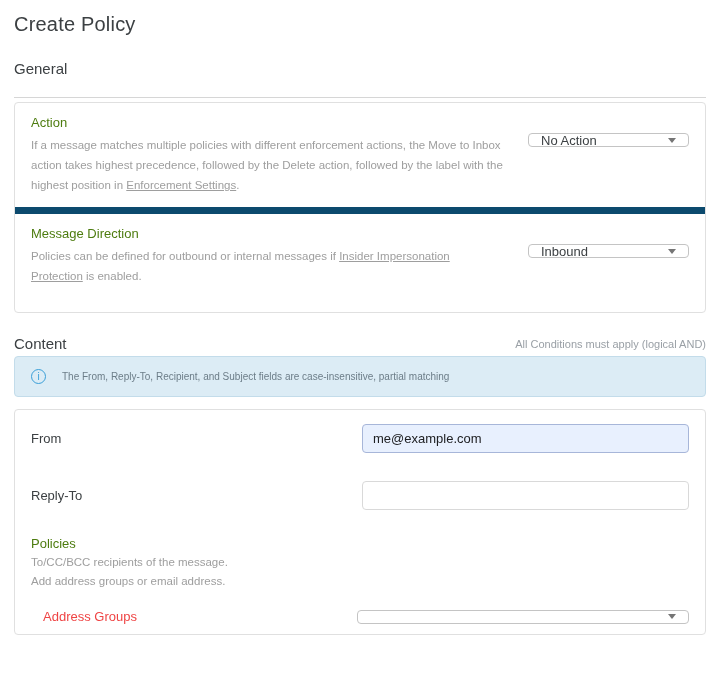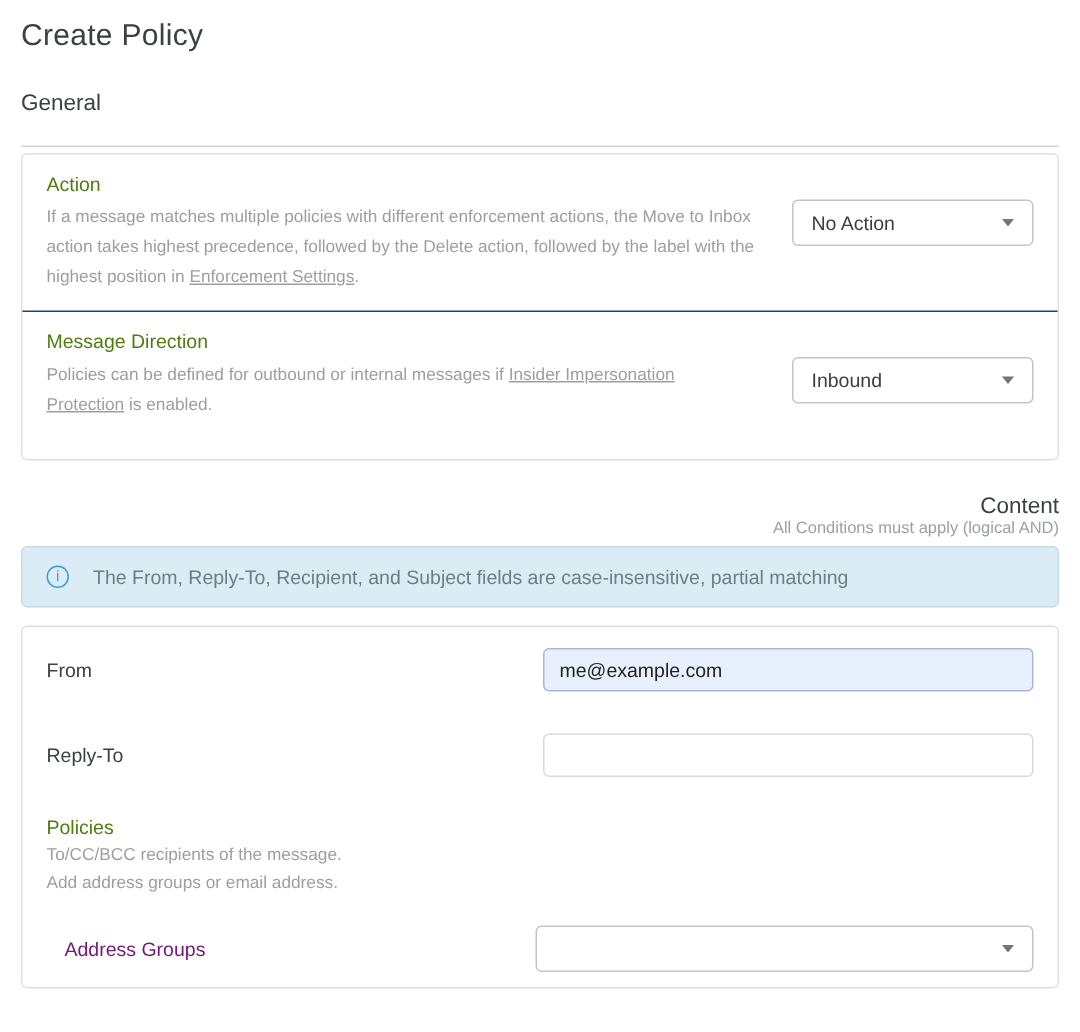--- a/index.html
+++ b/index.html
@@ -4,57 +4,57 @@
 <style>
   * { margin:0; padding:0; box-sizing:border-box; }
   html,body { width:720px; height:688px; overflow:hidden; background:#ffffff;
     font-family:"Liberation Sans","DejaVu Sans",sans-serif; }
   .page { padding:0 14px; }
 
   .page-title { padding-top:10px; font-size:20px; line-height:28px; color:#3c4043; font-weight:400; letter-spacing:.2px; }
 
   .section-header { margin-top:22px; font-size:15px; color:#3c4043; padding-bottom:20px; }
   .section-header.ruled { border-bottom:1px solid #d6d6d6; }
-  .section-header-row { margin-top:22px; display:flex; align-items:flex-end; justify-content:space-between;flex-direction:column; }
+  .section-header-row { margin-top:22px; display:flex; align-items:flex-end; justify-content:space-between; }
   .section-header-row .section-label { font-size:15px; color:#3c4043; }
   .conditions-note { font-size:11px; color:#9aa0a6; padding-bottom:2px; }
 
   .card { margin-top:4px; border:1px solid #e0e0e0; border-radius:4px; background:#fff; }
   .card-2 { margin-top:12px; }
   .row { padding:12px 16px; }
-  .row + .row { border-top:1px solid #0c4a6e; }
+  .row + .row { border-top:7px solid #0c4a6e; }
   .row-flex { display:flex; align-items:center; justify-content:space-between; padding:14px 16px; }
   .row-flex .field-label { font-size:13px; color:#3c4043; }
 
-  .field-label { font-size:13px; color:#701a75; }
+  .field-label { font-size:13px; color:#ef4444; }
   .row-heading { font-size:13px; color:#4d7c0f; margin-bottom:5px; }
   .desc { font-size:11.5px; line-height:20px; color:#9e9e9e; max-width:472px; }
   .desc a { color:#9e9e9e; text-decoration:underline; cursor:pointer; }
   .desc2 { font-size:11.5px; line-height:19px; color:#9e9e9e; }
 
   .text-input { height:29px; width:327px; border:1px solid #d9d9d9; border-radius:4px;
     background:#ffffff; font-size:13px; color:#202124; padding:0 10px;
     font-family:"Liberation Sans","DejaVu Sans",sans-serif; outline:none; }
   .text-input.filled { background:#e8f0fe; border-color:#a7b6d9; }
 
-  .select-box { height:31px; width:161px; border:1px solid #c4c4c4; border-radius:4px;
+  .select-box { height:14px; width:161px; border:1px solid #c4c4c4; border-radius:4px;
     background:#fff; display:flex; align-items:center; justify-content:space-between;
     padding:0 12px; font-size:13px; color:#3c4043; cursor:pointer; }
   .caret { width:0; height:0; border-left:4px solid transparent; border-right:4px solid transparent;
     border-top:5px solid #757575; }
 
   .action-row { position:relative; }
   .action-row .select-box { position:absolute; right:16px; top:30px; }
 
   .banner { margin-top:4px; background:#dcecf5; border:1px solid #c3dcea; border-radius:4px;
     padding:12px 16px; display:flex; align-items:center; }
   .info-icon { flex:0 0 auto; width:15px; height:15px; border:1.5px solid #3a9fd8; border-radius:50%;
     color:#3a9fd8; font-size:10px; line-height:12px; text-align:center; font-style:normal;
     display:flex; align-items:center; justify-content:center; }
-  .banner-text { margin-left:16px; font-size:13px; color:#6c7d88; }
+  .banner-text { margin-left:16px; font-size:10px; color:#6c7d88; }
 
   .recipient-row { padding:12px 16px 10px 16px; }
   .sub-field-row { display:flex; align-items:center; justify-content:space-between;
     margin-top:10px; padding-left:12px; }
   .sub-field-row .wide { width:332px; }
   .recipient-gap { height:8px; }
 </style>
 </head>
 <body>
 

